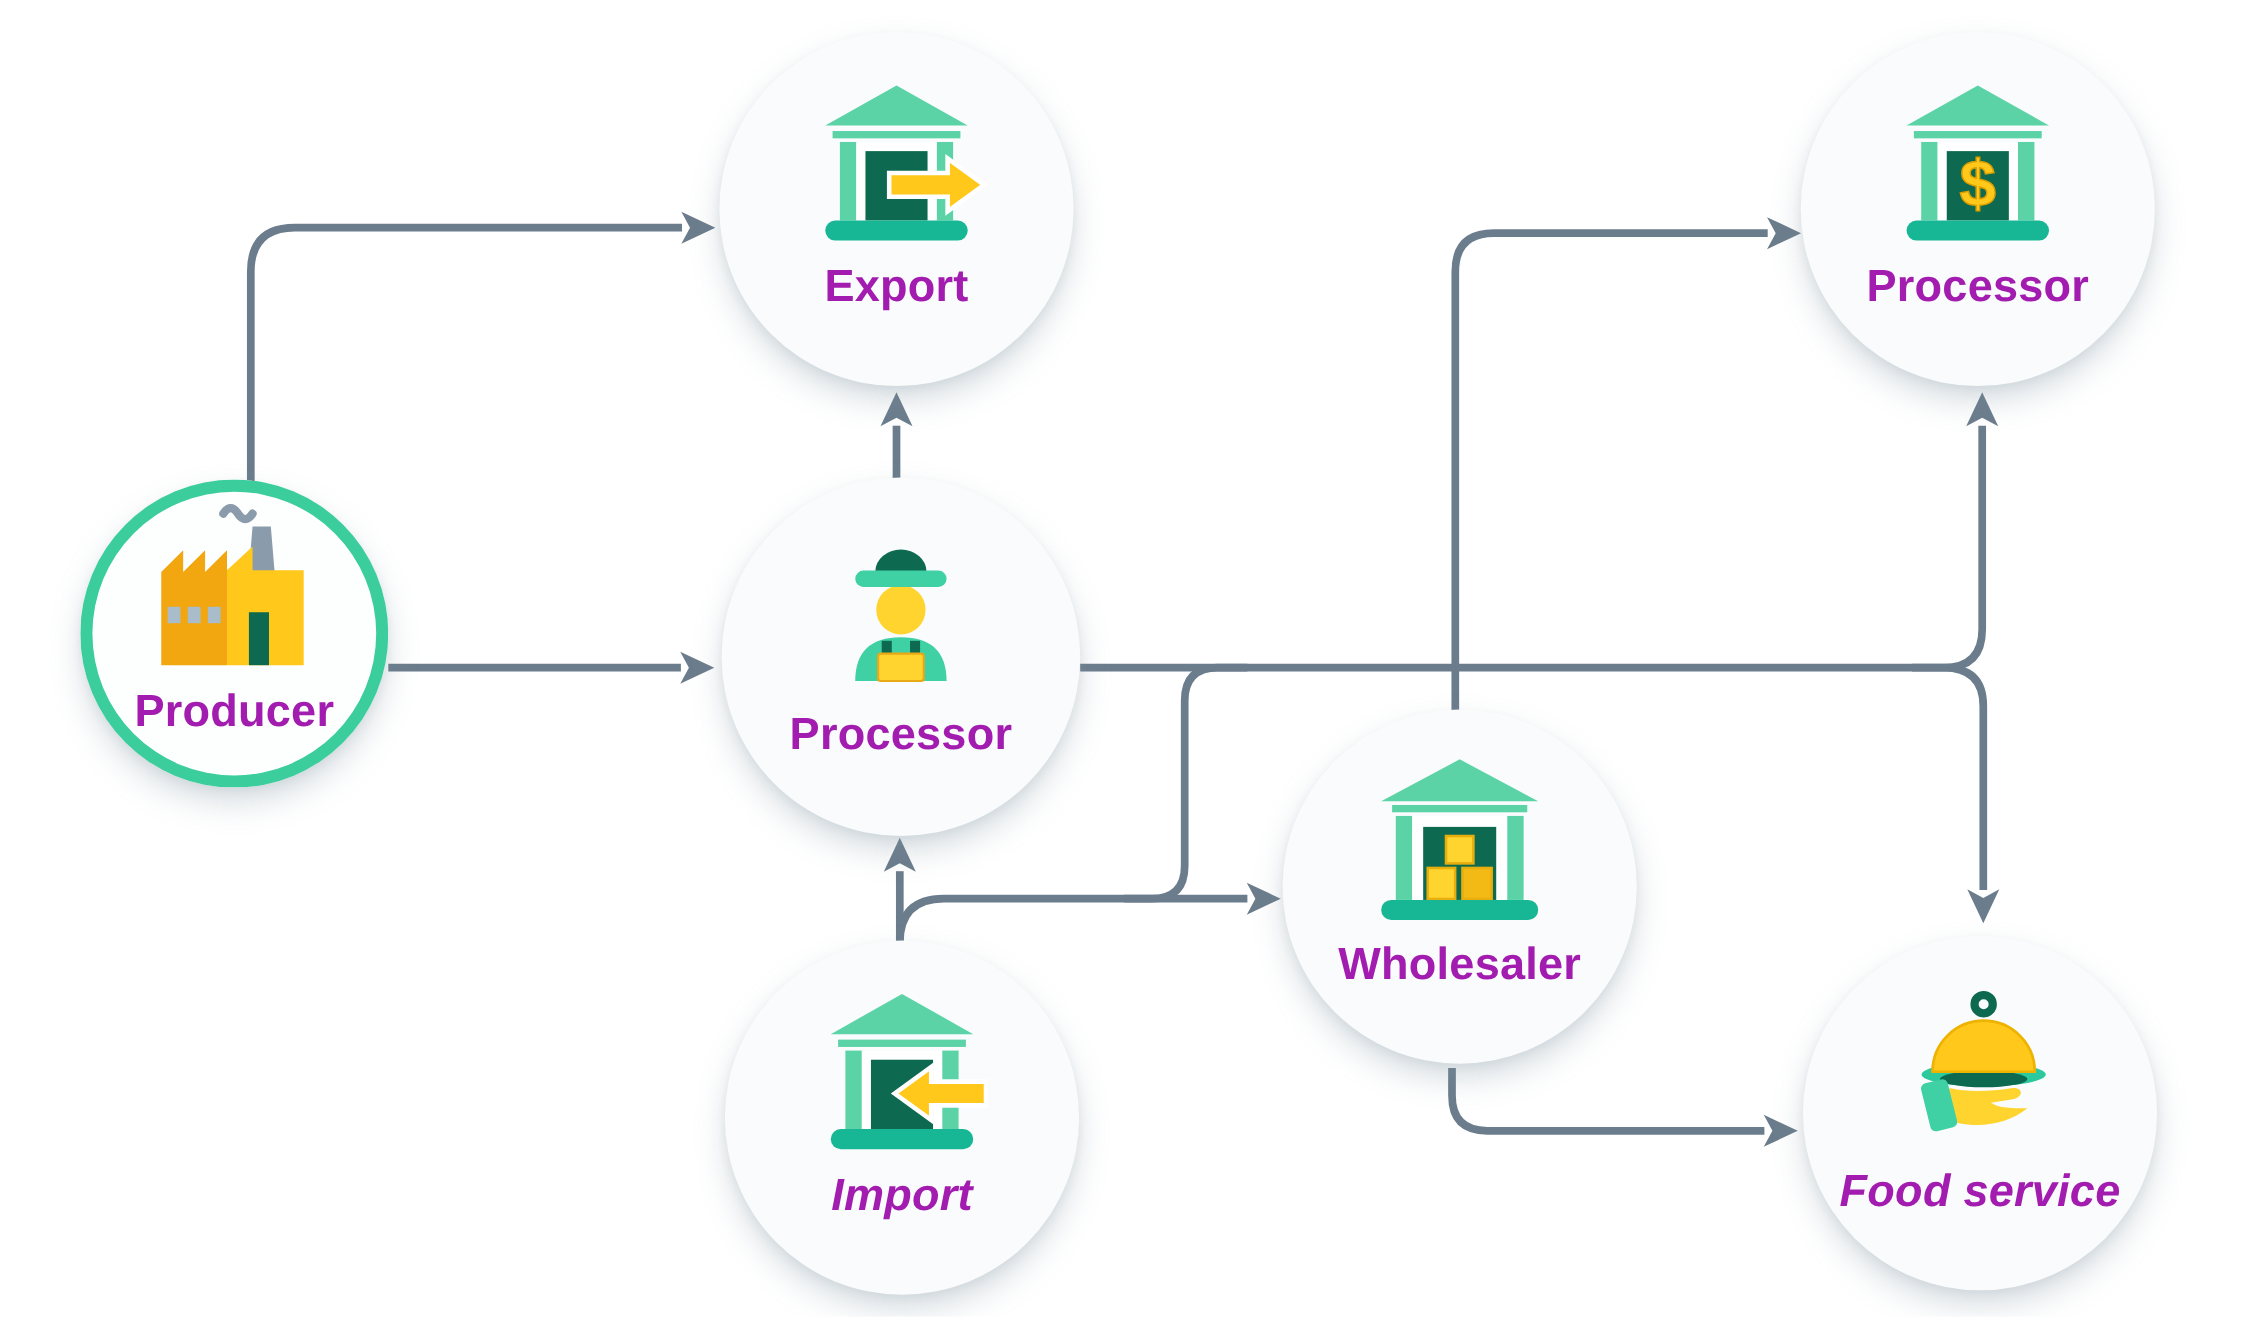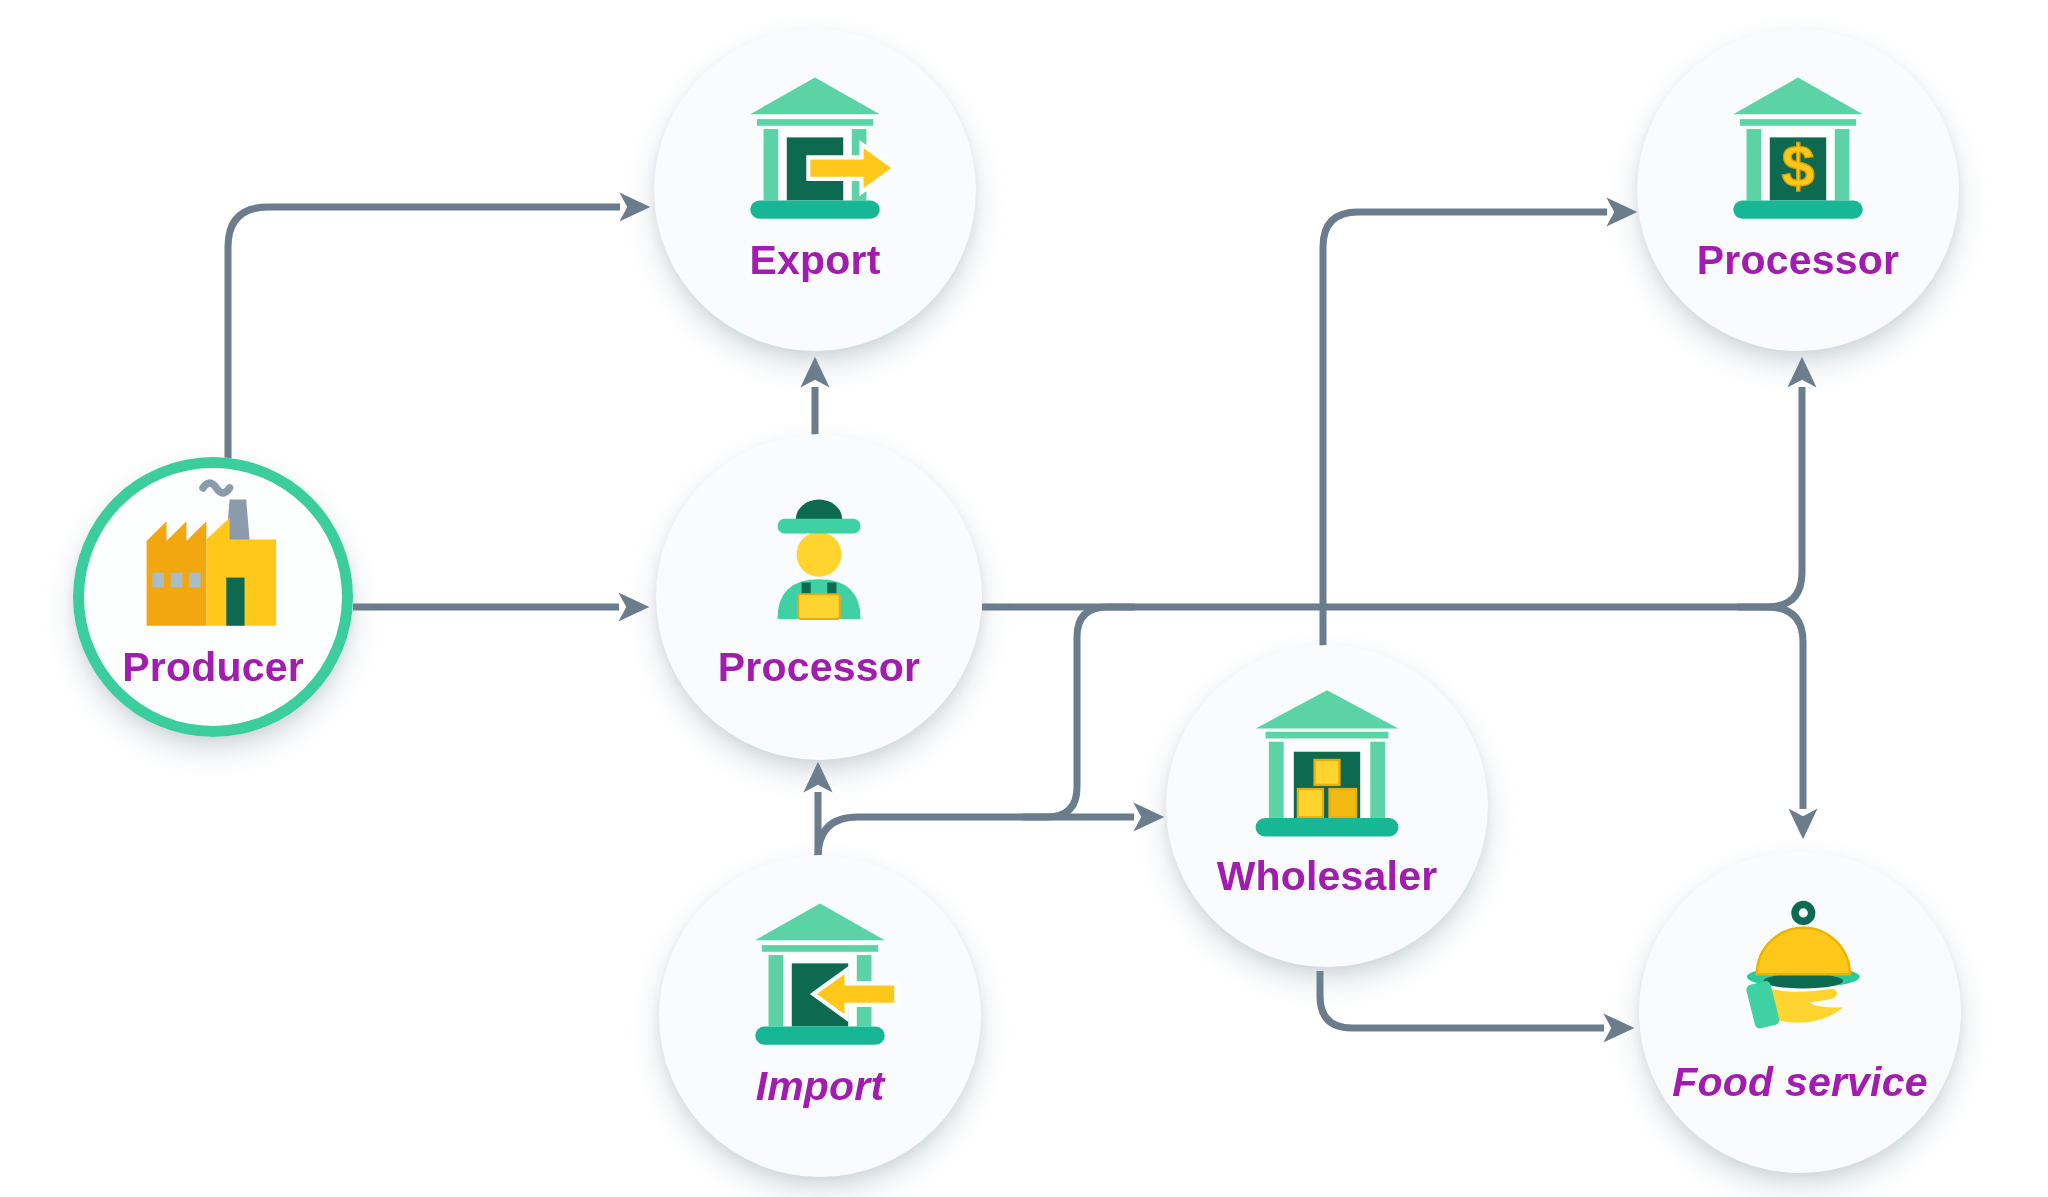--- a/index.html
+++ b/index.html
@@ -29,21 +29,21 @@
       <path d="M 815 436 L 815 387" fill="none" stroke="#6b7d8c" stroke-width="7" stroke-linejoin="round" marker-end="url(#arrow)"></path>
       <path d="M 818 857 L 818 792" fill="none" stroke="#6b7d8c" stroke-width="7" stroke-linejoin="round" marker-end="url(#arrow)"></path>
       <path d="M 818 857 Q 818 817 858 817 L 1134 817" fill="none" stroke="#6b7d8c" stroke-width="7" stroke-linejoin="round" marker-end="url(#arrow)"></path>
       <path d="M 1022 817 L 1047 817 Q 1077 817 1077 787 L 1077 637 Q 1077 607 1107 607 L 1134 607" fill="none" stroke="#6b7d8c" stroke-width="7" stroke-linejoin="round"></path>
       <path d="M 982 607 L 1767 607 Q 1802 607 1802 572 L 1802 387" fill="none" stroke="#6b7d8c" stroke-width="7" stroke-linejoin="round" marker-end="url(#arrow)"></path>
       <path d="M 1738 607 L 1767 607 Q 1803 607 1803 642 L 1803 809" fill="none" stroke="#6b7d8c" stroke-width="7" stroke-linejoin="round" marker-end="url(#arrow)"></path>
       <path d="M 1323 649 L 1323 247 Q 1323 212 1358 212 L 1607 212" fill="none" stroke="#6b7d8c" stroke-width="7" stroke-linejoin="round" marker-end="url(#arrow)"></path>
       <path d="M 1320 971 L 1320 996 Q 1320 1028 1352 1028 L 1604 1028" fill="none" stroke="#6b7d8c" stroke-width="7" stroke-linejoin="round" marker-end="url(#arrow)"></path>
     </svg>
   <div id="nodes">
-      <div class="node ringed" style="left: 73px; top: 457px; width: 280px; height: 280px; box-shadow: rgb(59, 205, 156) 0px 0px 0px 11px inset, rgba(125, 145, 160, 0.3) 0px 14px 28px, rgba(125, 145, 160, 0.12) 0px 4px 8px;">
+      <div class="node ringed" style="left: 73px; top: 436px; width: 280px; height: 280px; box-shadow: rgb(59, 205, 156) 0px 0px 0px 11px inset, rgba(125, 145, 160, 0.3) 0px 14px 28px, rgba(125, 145, 160, 0.12) 0px 4px 8px;">
         <div class="icon"><svg viewBox="0 0 100 100" width="166" height="166" xmlns="http://www.w3.org/2000/svg">
             <path d="M44 9 q4 -6 8 0 q4 6 8 0" stroke="#8a9bab" stroke-width="4.5" fill="none" stroke-linecap="round"></path>
             <path d="M60 16 h10 l2.5 30 h-15 z" fill="#8a9bab"></path>
             <path d="M10 92 V41 L22 29 V41 L34 29 V41 L46 29 V92 Z" fill="#f2a60f"></path>
             <path d="M46 92 V40 L60 27 V40 H88 V92 Z" fill="#ffc81a"></path>
             <rect x="13.5" y="60" width="7" height="9" fill="#a9bcc9"></rect>
             <rect x="24.5" y="60" width="7" height="9" fill="#a9bcc9"></rect>
             <rect x="35.5" y="60" width="7" height="9" fill="#a9bcc9"></rect>
             <rect x="58" y="63" width="11" height="29" fill="#0d6a50"></rect>
           </svg></div>

